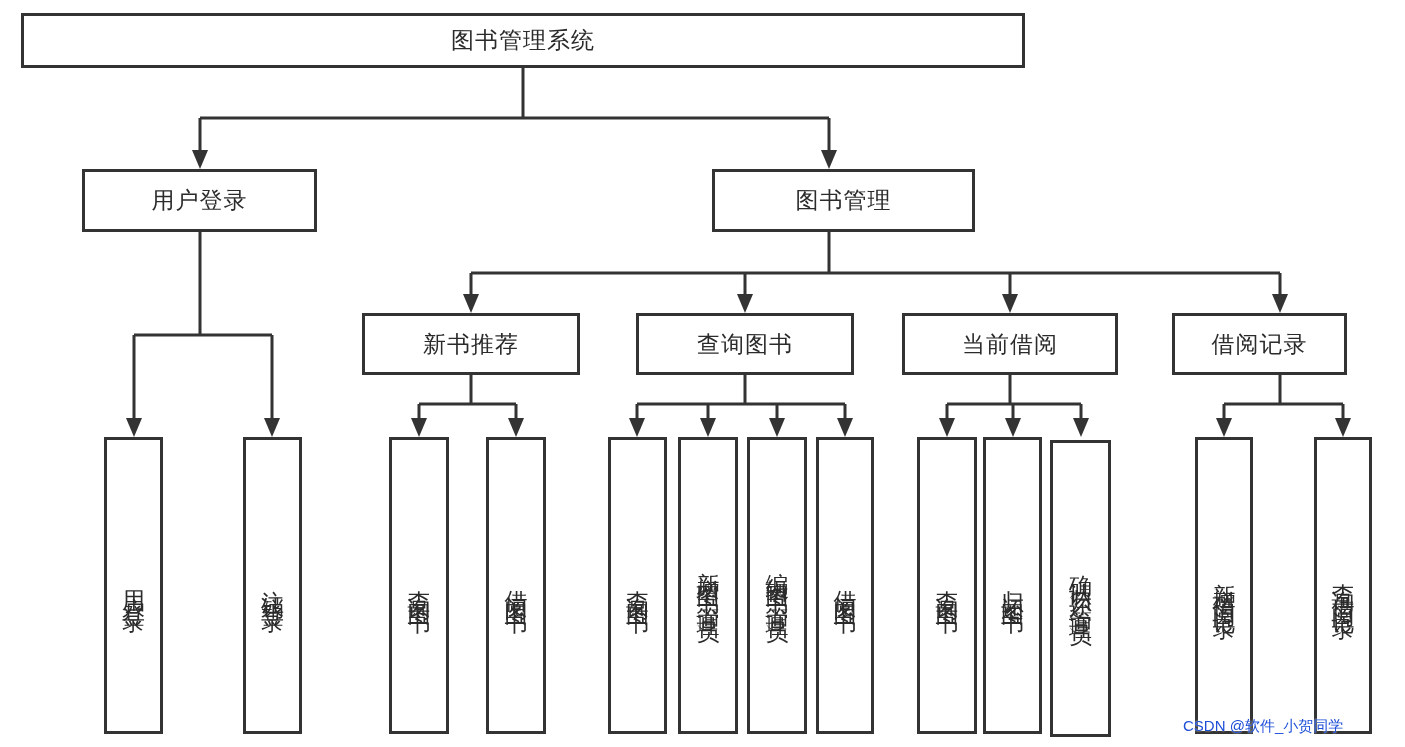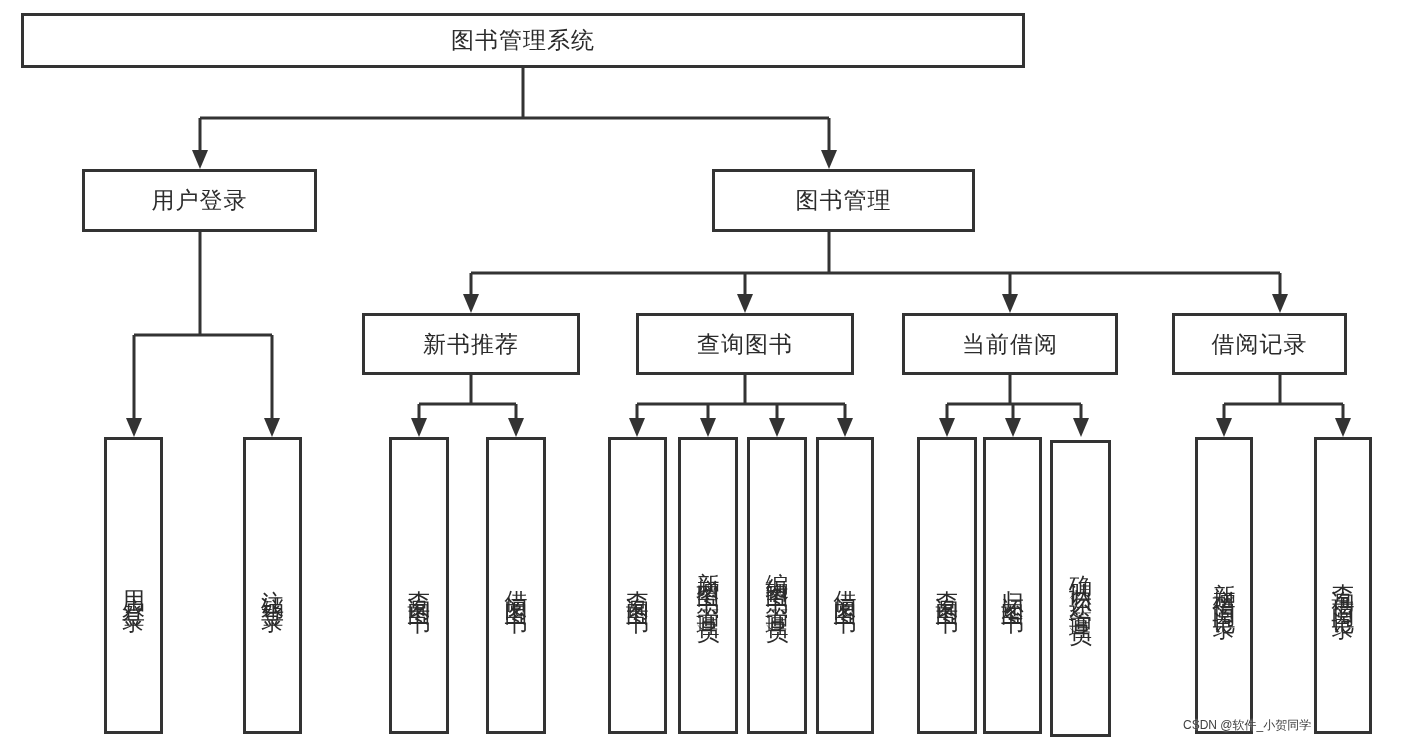--- a/index.html
+++ b/index.html
@@ -44,22 +44,22 @@
     writing-mode: vertical-rl;
     font-size: 23px;
     letter-spacing: 7px;
     color: #2b2b2b;
     line-height: 1;
   }
   .watermark {
     position: absolute;
     top: 717px;
     left: 1183px;
-    font-size: 12px;
-    color: #404040;
+    font-size: 15px;
+    color: #1d4ed8;
     text-shadow: 0 0 2px #ffffff;
     white-space: nowrap;
     z-index: 5;
   }
 </style>
 </head>
 <body>
 
 <div class="stage">
 

